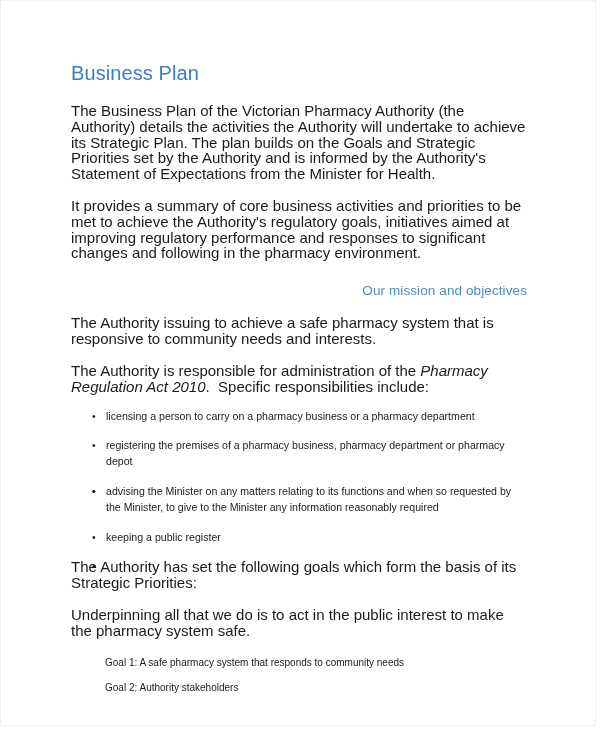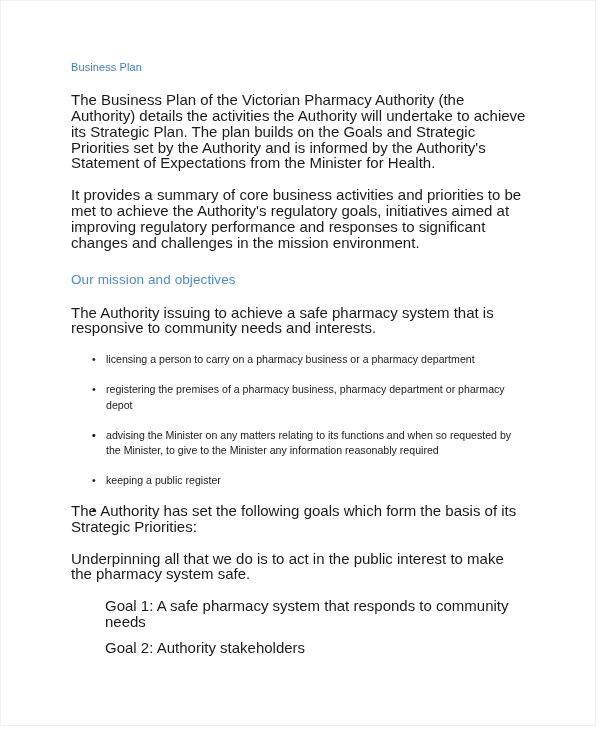--- a/index.html
+++ b/index.html
@@ -22,34 +22,35 @@
     box-sizing: border-box;
     overflow: hidden;
   }
   .content {
     position: absolute;
     left: 70px;
     top: 60px;
     width: 456px;
   }
   h1.doc-title {
-    font-size: 11px;
+    font-size: 20px;
     font-weight: normal;
     color: #3c7ec4;
     margin: 0 0 18px 0;
     letter-spacing: 0.1px;
     line-height: 1.2;
   }
   h2.section-heading {
     font-size: 13.5px;
     font-weight: normal;
     color: #4a8bcc;
     margin: 22px 0 16px 0;
     letter-spacing: 0.1px;
     line-height: 1.2;
+    text-align: right;
   }
   p.body-text {
     font-size: 15px;
     color: #1b1b1b;
     line-height: 15.8px;
     margin: 0 0 16px 0;
     text-align: left;
   }
   p.body-text.tight {
     margin-bottom: 14px;
@@ -74,21 +75,21 @@
     font-size: 10.6px;
     line-height: 15.8px;
     color: #1b1b1b;
   }
   .goal-list {
     list-style: none;
     margin: 0 0 0 0;
     padding: 0;
   }
   .goal-list li {
-    font-size: 15px;
+    font-size: 10px;
     color: #1b1b1b;
     line-height: 15.8px;
     padding-left: 34px;
     margin-bottom: 10px;
   }
   .goals-block {
     margin-top: 14px;
     margin-bottom: 0;
   }
   em.act-title {
@@ -101,26 +102,27 @@
 </head>
 <body>
 
 <div class="page">
   <div class="content">
 
     <h1 class="doc-title">Business Plan</h1>
 
     <p class="body-text">The Business Plan of the Victorian Pharmacy Authority (the Authority) details the activities the Authority will undertake to achieve its Strategic Plan. The plan builds on the Goals and Strategic Priorities set by the Authority and is informed by the Authority's Statement of Expectations from the Minister for Health.</p>
 
-    <p class="body-text">It provides a summary of core business activities and priorities to be met to achieve the Authority's regulatory goals, initiatives aimed at improving regulatory performance and responses to significant changes and challenges in the mission environment.</p>
+    <p class="body-text">It provides a summary of core business activities and priorities to be met to achieve the Authority's regulatory goals, initiatives aimed at improving regulatory performance and responses to significant changes and following in the pharmacy environment.</p>
 
     <h2 class="section-heading">Our mission and objectives</h2>
 
     <p class="body-text">The Authority issuing to achieve a safe pharmacy system that is responsive to community needs and interests.</p>
 
+    <p class="body-text tight"><span>The Authority is responsible for administration of the </span><em class="act-title">Pharmacy Regulation Act 2010</em><span class="spacer-dbl">.  Specific responsibilities include:</span></p>
 
     <ul class="bullet-list">
       <li><span class="bullet-dot">•</span><span>licensing a person to carry on a pharmacy business or a pharmacy department</span></li>
       <li><span class="bullet-dot">•</span><span>registering the premises of a pharmacy business, pharmacy department or pharmacy depot</span></li>
       <li><span class="bullet-dot">•</span></li>
       <li><span class="bullet-dot">•</span><span>advising the Minister on any matters relating to its functions and when so requested by the Minister, to give to the Minister any information reasonably required</span></li>
       <li><span class="bullet-dot">•</span><span>keeping a public register</span></li>
       <li><span class="bullet-dot">•</span></li>
     </ul>
 

